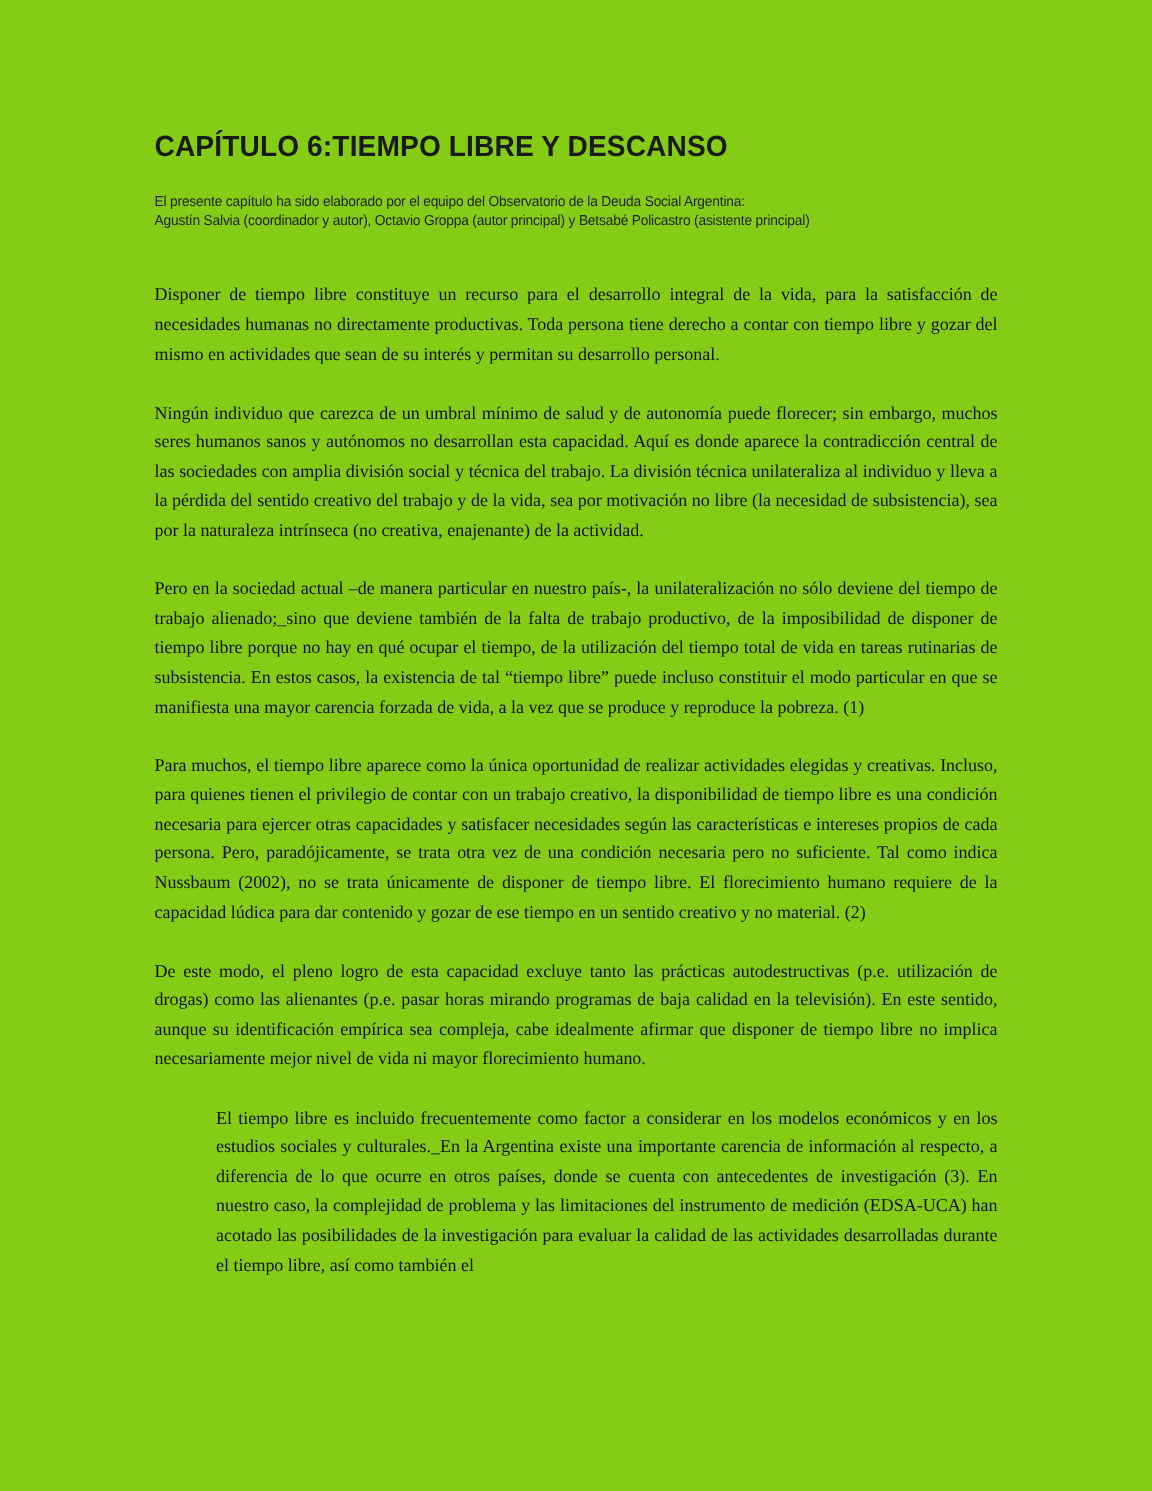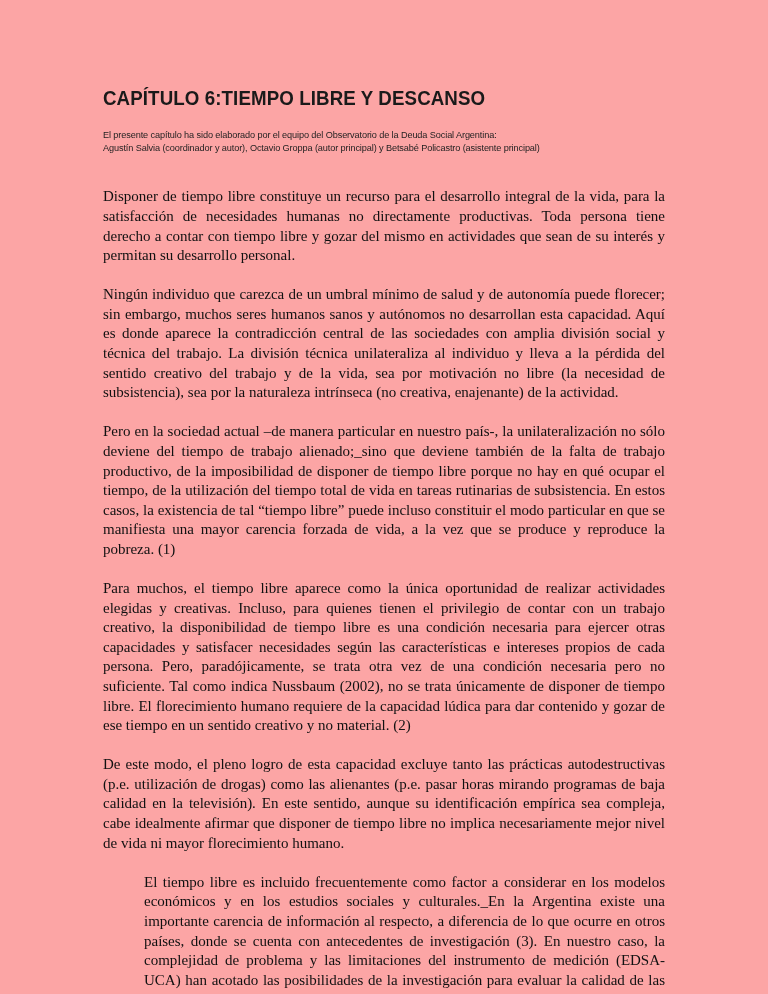--- a/index.html
+++ b/index.html
@@ -16,21 +16,21 @@
     color: #111111;
     -webkit-font-smoothing: antialiased;
   }
 
   .page {
     position: absolute;
     left: 0;
     top: 0;
     width: 768px;
     height: 994px;
-    background: #fca5a5;
+    background: #84cc16;
   }
 
   .content {
     position: absolute;
     left: 103px;
     top: 86px;
     width: 562px;
   }
 
   .doc-title {
@@ -60,21 +60,21 @@
   .byline-line {
     display: block;
   }
 
   .body-block {
     margin-top: 33px;
   }
 
   p.para {
     margin: 0 0 19.5px 0;
-    font-size: 15px;
+    font-size: 12px;
     line-height: 19.6px;
     text-align: justify;
     text-justify: inter-word;
     hyphens: none;
     color: #111111;
     letter-spacing: -0.01px;
   }
   p.para:last-child {
     margin-bottom: 0;
     margin-left: 41px;

